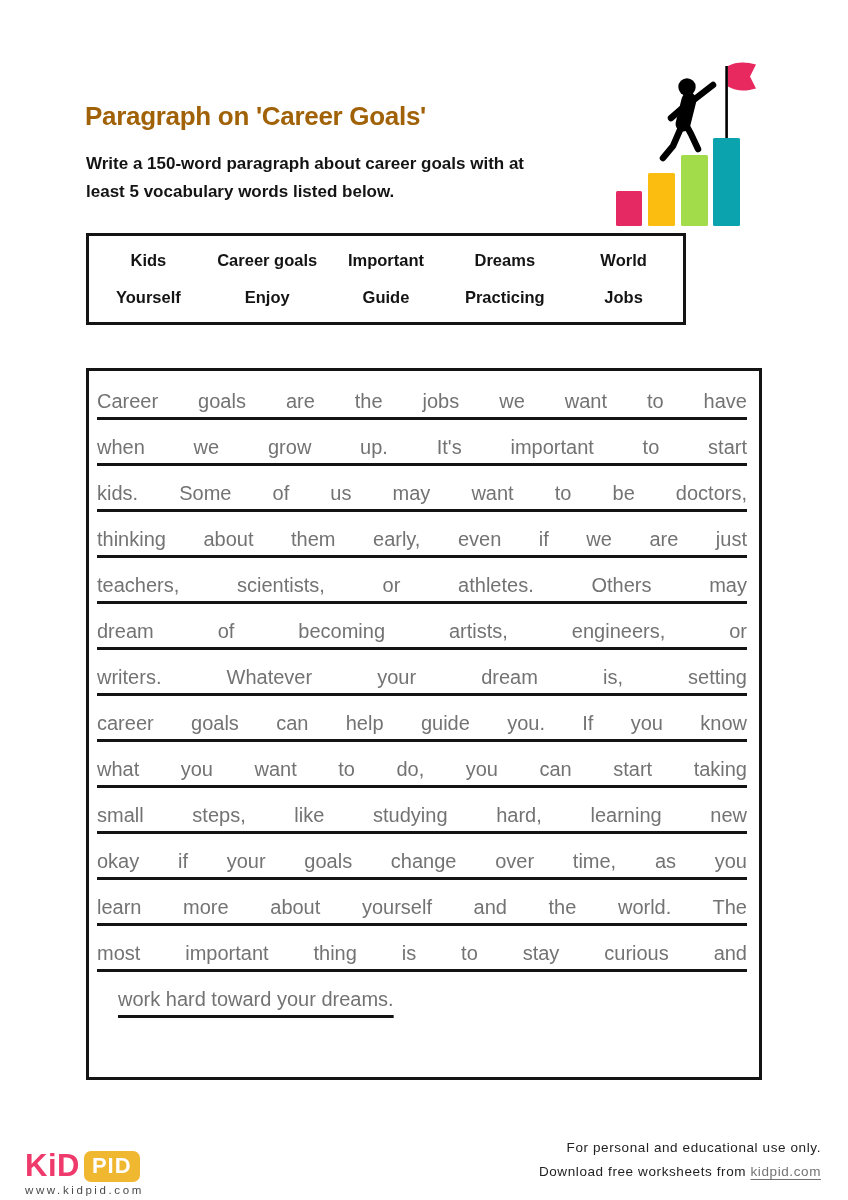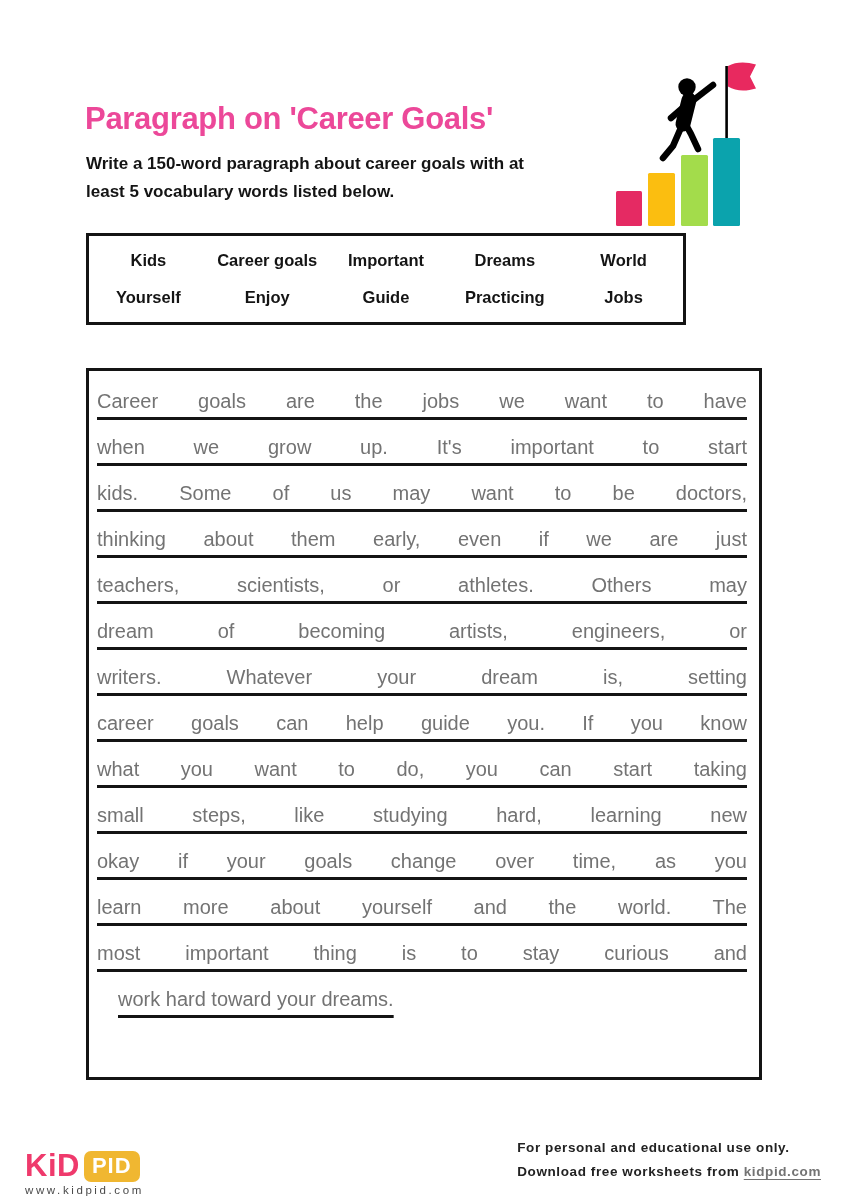--- a/index.html
+++ b/index.html
@@ -10,24 +10,24 @@
     height: 1200px;
     background: #ffffff;
     font-family: "Liberation Sans", sans-serif;
     overflow: hidden;
     margin: 0 auto;
   }
   .title {
     position: absolute;
     left: 85px;
     top: 101px;
-    font-size: 31px;
+    font-size: 26px;
     font-weight: 800;
     letter-spacing: -0.3px;
-    color: #ec4899;
+    color: #a16207;
     white-space: nowrap;
   }
   .subtitle {
     position: absolute;
     left: 86px;
     top: 150px;
     font-size: 17px;
     font-weight: 700;
     color: #141414;
     line-height: 1.65;
@@ -111,26 +111,25 @@
   }
   .logo-url {
     font-size: 11.5px;
     letter-spacing: 2.6px;
     color: #4a4a4a;
   }
   .notice {
     position: absolute;
     right: 27px;
     top: 1136px;
-    text-align: left;
+    text-align: right;
     font-size: 13.5px;
     letter-spacing: 0.6px;
     color: #222222;
     line-height: 1.8;
-    font-weight: bold;
   }
   .notice-link {
     text-decoration: underline;
     text-underline-offset: 3px;
     color: #737373;
     cursor: pointer;
   }
 </style>
 </head>
 <body>

